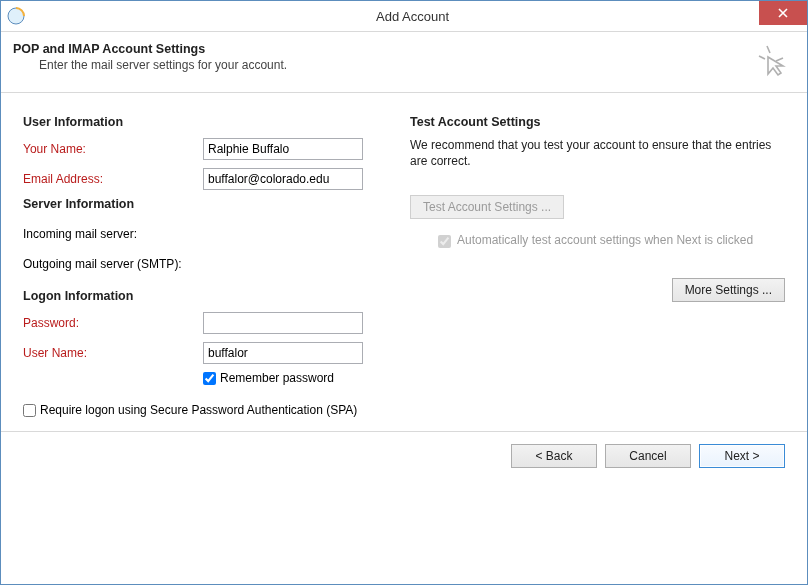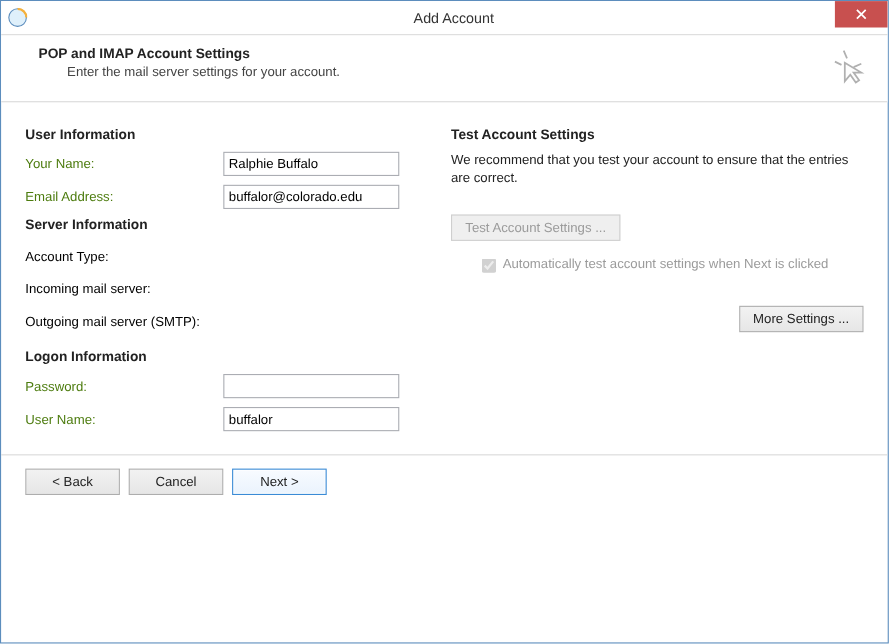--- a/index.html
+++ b/index.html
@@ -44,21 +44,21 @@
     align-items: center;
     justify-content: center;
     font-size: 14px;
     margin-top: -6px;
   }
   
   .header {
     border-top: 1px solid #d9d9d9;
     border-bottom: 1px solid #d9d9d9;
     background: #fff;
-    padding: 10px 18px 14px 34px;
+    padding: 10px 18px 14px 12px;
     display: flex;
     align-items: flex-start;
   }
   .header-text { flex: 1; }
   .header-title {
     font-weight: bold;
     font-size: 12.5px;
     color: #222;
   }
   .header-sub {
@@ -86,21 +86,21 @@
     margin: 6px 0 8px 0;
   }
   .form-row {
     display: flex;
     align-items: center;
     margin: 6px 0;
     min-height: 24px;
   }
   .form-row label {
     width: 180px;
-    color: #4d7c0f;
+    color: #b91c1c;
   }
   .form-row .field {
     width: 160px;
   }
   input[type=text], input[type=password] {
     width: 100%;
     height: 22px;
     border: 1px solid #abadb3;
     font-family: inherit;
     font-size: 12px;
@@ -206,20 +206,21 @@
     margin-top: 30px;
     display: flex;
     justify-content: flex-end;
   }
   
   .footer {
     border-top: 1px solid #d9d9d9;
     margin-top: 14px;
     padding: 12px 22px 14px;
     display: flex;
+    justify-content: flex-end;
     gap: 8px;
   }
   .footer .btn { width: 86px; }
   .footer .btn.primary {
     border: 1px solid #3a8bd6;
     background: linear-gradient(#f8fbff,#eaf3fd);
     box-shadow: inset 0 0 0 1px rgba(255,255,255,.8);
   }
 </style>
 </head>
@@ -266,38 +267,45 @@
     </div>
     <div class="form-row">
       <label>Email Address:</label>
       <div class="field"><input type="text" value="buffalor@colorado.edu" style=""></div>
     </div>
 
     <div class="sect-title">Server Information</div>
 
     <div class="form-row" style="align-items:flex-start">
       <div style="width:180px">
-        <div style="height:28px;display:flex;align-items:center">Account Type:</div>
         <div style="height:30px;display:flex;align-items:center">Incoming mail server:</div>
         <div style="height:30px;display:flex;align-items:center">Outgoing mail server (SMTP):</div>
       </div>
     </div>
 
     <div class="sect-title" style="margin-top:10px">Logon Information</div>
 
     <div class="form-row">
       <label>Password:</label>
       <div class="field"><input type="password" value="" style=""></div>
     </div>
     <div class="form-row">
       <label>User Name:</label>
       <div class="field"><input type="text" value="buffalor" style=""></div>
     </div>
 
-
+    <div class="remember-row">
+      <input type="checkbox" checked="" style="">
+      <span>Remember password</span>
+    </div>
+
+    <div class="spa-row">
+      <input type="checkbox" style="">
+      <span>Require logon using Secure Password Authentication (SPA)</span>
+    </div>
   </div>
 
   <div class="col">
     <div class="sect-title">Test Account Settings</div>
     <div class="rec">We recommend that you test your account to ensure that the entries are correct.</div>
 
     <div style="margin-top:26px">
       <button class="btn disabled">Test Account Settings ...</button>
     </div>
 

